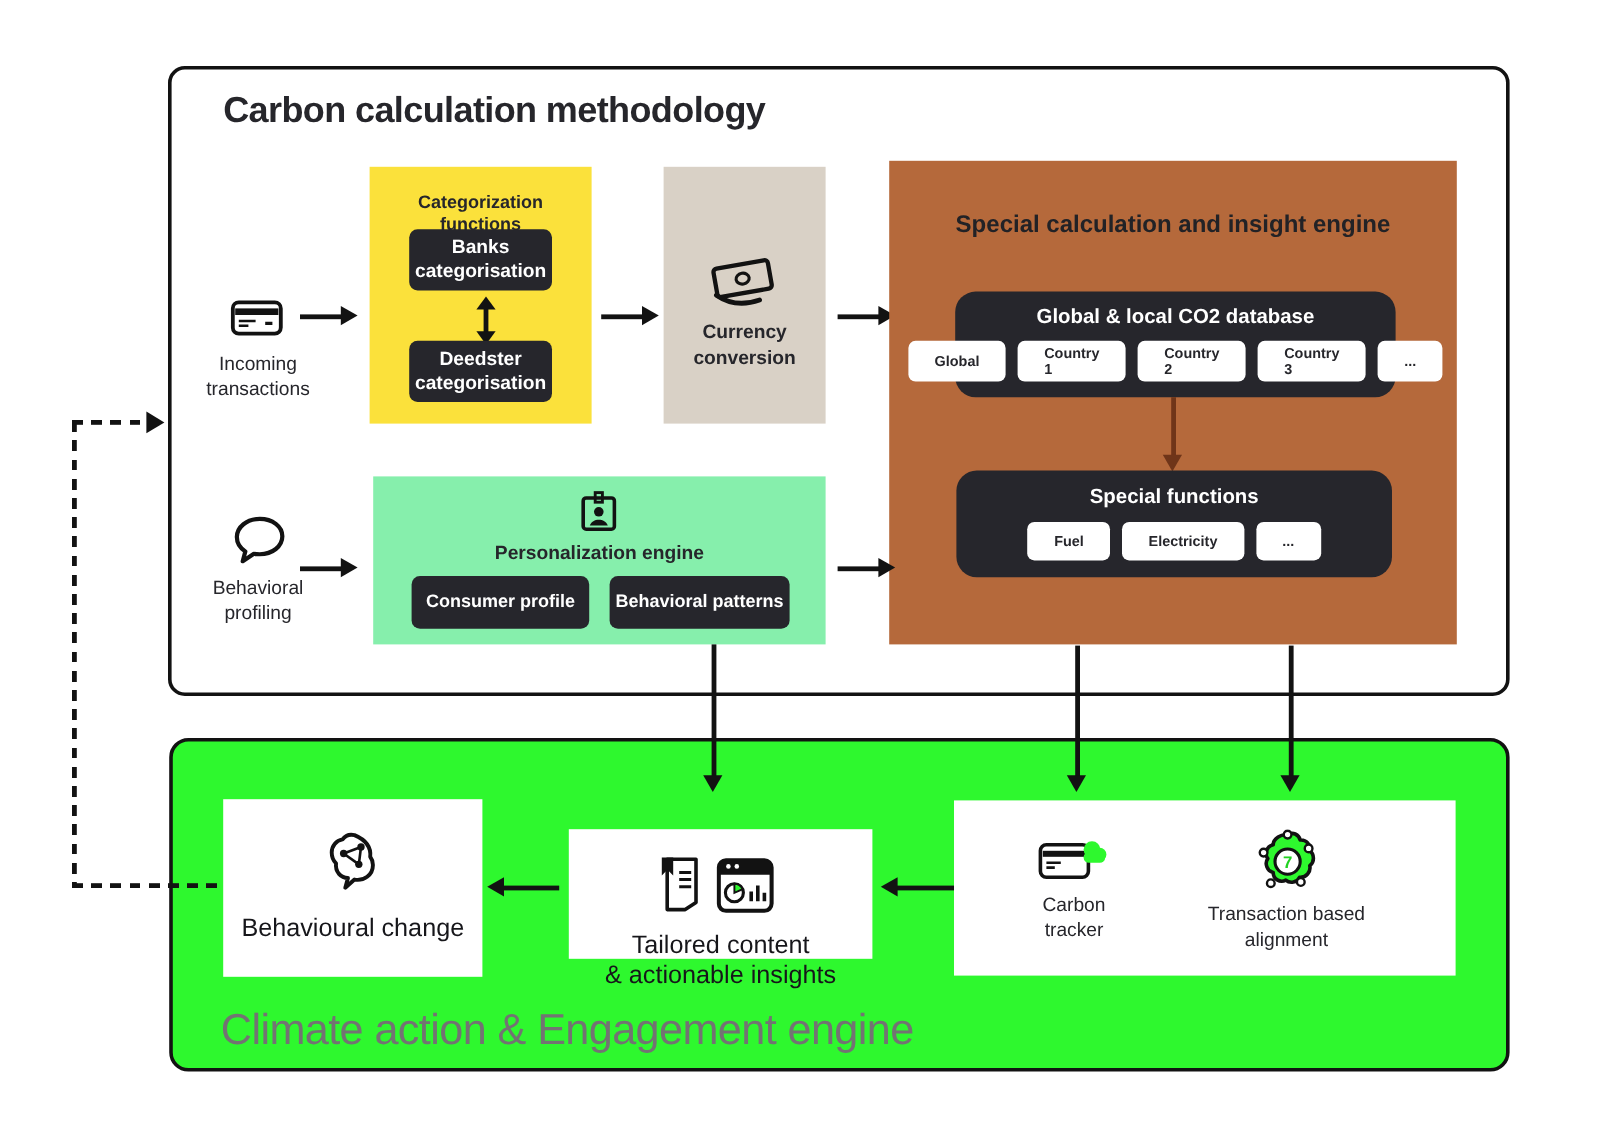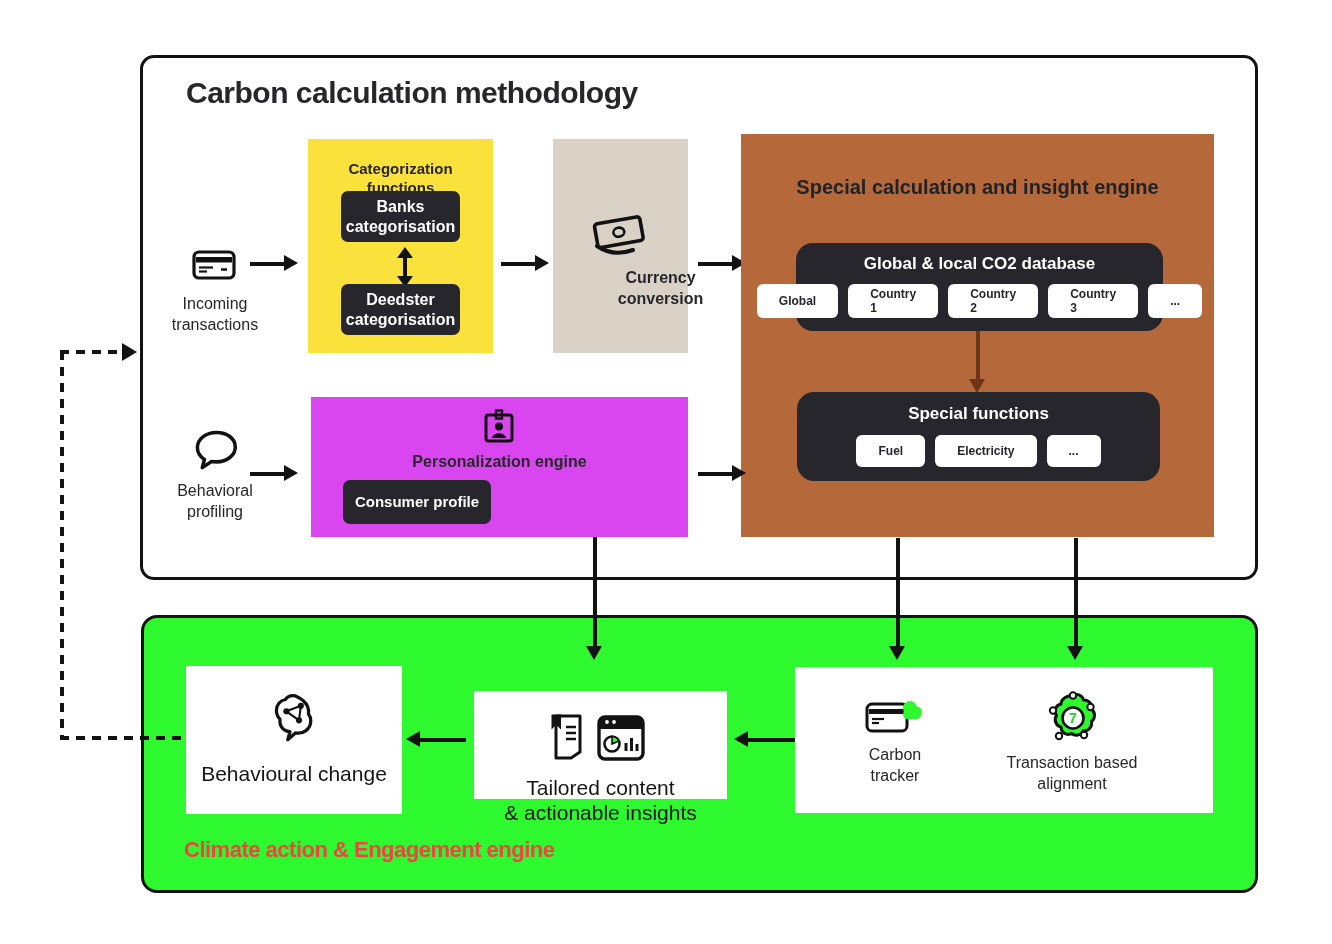--- a/index.html
+++ b/index.html
@@ -7,27 +7,27 @@
         font-family:"Liberation Sans",sans-serif;color:#26262b;overflow:hidden;}
   .abs{position:absolute;}
 
   
   #top-box{left:140px;top:55px;width:1118px;height:525px;background:#fff;
            border:3px solid #121212;border-radius:14px;box-sizing:border-box;}
   #green-box{left:141px;top:615px;width:1117px;height:278px;background:#2ef82e;
            border:3px solid #121212;border-radius:16px;box-sizing:border-box;}
 
   #main-title{left:186px;top:76px;font-size:30px;font-weight:bold;letter-spacing:-0.5px;}
-  #green-title{left:184px;top:837px;font-size:22px;font-weight:bold;color:#ef4444;letter-spacing:-0.5px;}
+  #green-title{left:184px;top:837px;font-size:36px;font-weight:normal;color:#737373;letter-spacing:-0.5px;}
 
   
   #yellow-box{left:308px;top:139px;width:185px;height:214px;background:#fbe13b;}
   #beige-box{left:553px;top:139px;width:135px;height:214px;background:#d9d1c6;}
   #brown-box{left:741px;top:134px;width:473px;height:403px;background:#b5693b;}
-  #pink-box{left:311px;top:397px;width:377px;height:140px;background:#d946ef;}
+  #pink-box{left:311px;top:397px;width:377px;height:140px;background:#86efac;}
 
   .darkbox{background:#26262c;border-radius:7px;color:#fff;font-weight:bold;
            display:flex;align-items:center;justify-content:center;text-align:center;line-height:20px;}
   .darkpanel{background:#26262c;border-radius:17px;}
   .panel-title{width:100%;text-align:center;color:#fff;font-weight:bold;font-size:17px;}
   .chiprow{width:100%;display:flex;justify-content:center;gap:10px;}
   .chip{background:#fff;color:#26262b;font-size:12px;font-weight:bold;border-radius:6px;
         display:flex;align-items:center;justify-content:center;padding:0 22px;}
 
   .caption{font-size:16px;line-height:21px;text-align:center;color:#26262b;}
@@ -119,21 +119,21 @@
     </div>
 
   <div class="abs" id="beige-box">
     <svg class="abs" style="left:35px;top:74px;" width="64" height="46" viewBox="0 0 64 46">
       <path d="M9 33 q16 11 36 4" fill="none" stroke="#121212" stroke-width="4" stroke-linecap="round"></path>
       <g transform="rotate(-10 32 20)">
         <rect x="8" y="7" width="46" height="24" rx="3" fill="none" stroke="#121212" stroke-width="3.6"></rect>
         <ellipse cx="31" cy="19" rx="5.5" ry="4.5" fill="none" stroke="#121212" stroke-width="2.6"></ellipse>
       </g>
     </svg>
-    <div class="abs caption" style="left:0;top:128px;width:100%;font-weight:bold;padding-left:40px;">
+    <div class="abs caption" style="left:0;top:128px;width:100%;font-weight:bold;">
       <div>Currency</div>
       <div>conversion</div>
     </div>
   </div>
   <div class="abs arrow-r" style="left:698px;top:255px;">
       <div class="sh"></div>
       <div class="hd"></div>
     </div>
 
   <div class="abs" id="brown-box">
@@ -179,20 +179,21 @@
 
   <div class="abs" id="pink-box">
     <svg class="abs" style="left:173px;top:12px;" width="30" height="34" viewBox="0 0 30 34">
       <rect x="12" y="1.5" width="6" height="8" fill="none" stroke="#121212" stroke-width="2.4"></rect>
       <rect x="2" y="6" width="26" height="26" rx="2.5" fill="none" stroke="#121212" stroke-width="3"></rect>
       <circle cx="15" cy="17.5" r="4" fill="#121212"></circle>
       <path d="M7.5 29 c2.2 -6.5 12.8 -6.5 15 0 Z" fill="#121212"></path>
     </svg>
     <div class="abs" style="left:0;top:56px;width:100%;text-align:center;font-size:16px;font-weight:bold;">Personalization engine</div>
     <div class="abs darkbox" style="left:32px;top:83px;width:148px;height:44px;font-size:15px;">Consumer profile</div>
+    <div class="abs darkbox" style="left:197px;top:83px;width:150px;height:44px;font-size:15px;">Behavioral patterns</div>
   </div>
   <div class="abs arrow-r" style="left:698px;top:465px;">
       <div class="sh"></div>
       <div class="hd"></div>
     </div>
 
   <div class="abs arrow-d z5" style="left:586px;top:537px;height:123px;">
       <div class="sh"></div>
       <div class="hd"></div>
     </div>

